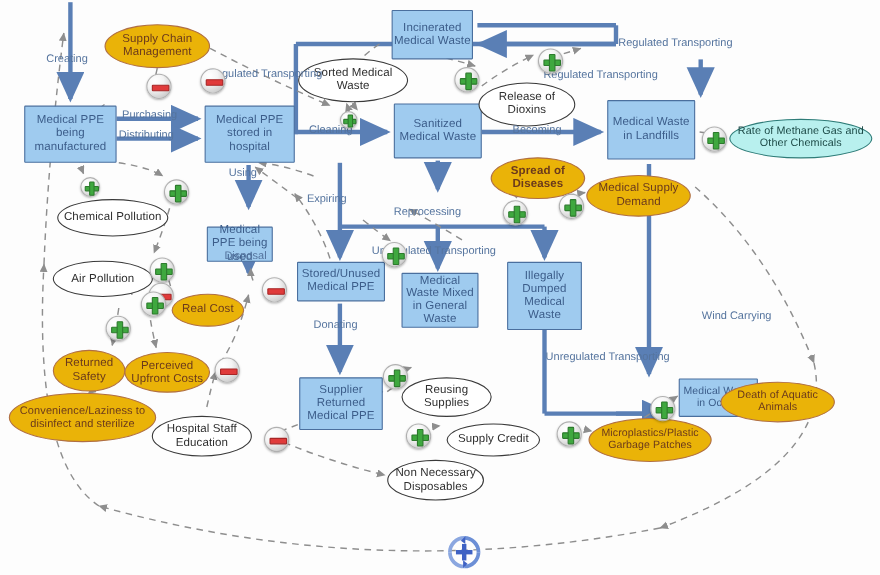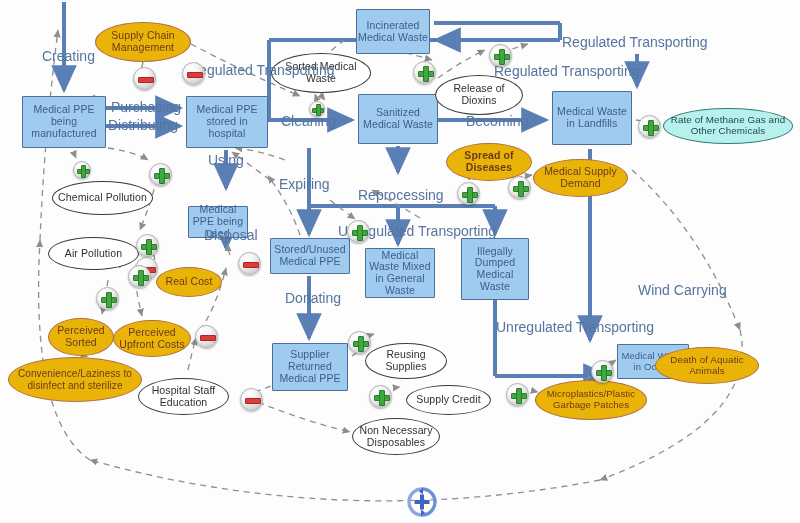--- a/index.html
+++ b/index.html
@@ -9,21 +9,21 @@
 
   .node{position:absolute;box-sizing:border-box;display:flex;align-items:center;justify-content:center;
         text-align:center;color:#3c5d8a;line-height:1.12;letter-spacing:.1px;}
   .box{background:#9fcbef;border:1.3px solid #4a6f9e;font-size:10.5px;border-radius:1px;
        box-shadow:0 0 0 0 rgba(0,0,0,0);}
   .ell{border-radius:50%;font-size:10.5px;}
   .ell-white{background:#ffffff;border:1.4px solid #3a3a3a;color:#2f2f2f;}
   .ell-orange{background:#eab308;border:1.3px solid #b06f44;color:#6b3a1c;}
   .ell-cyan{background:#b8f0ee;border:1.3px solid #2f7c78;color:#1d4a47;}
 
-  .lbl{position:absolute;color:#55749e;font-size:14px;white-space:nowrap;}
+  .lbl{position:absolute;color:#55749e;font-size:10px;white-space:nowrap;}
 
   .pm{position:absolute;width:21px;height:21px;border-radius:50%;
       background:radial-gradient(circle at 33% 28%, #ffffff 0%, #f4f4f4 38%, #d3d3d3 72%, #b6b6b6 100%);
       border:1px solid #b0b0b0;box-shadow:0 1px 2px rgba(0,0,0,.28);}
   .pm i{position:absolute;display:block;}
   .pm.plus i.h{left:3.5px;top:8.5px;width:14px;height:4px;background:#3fa83f;border:.6px solid #2d7a2d;border-radius:1px;}
   .pm.plus i.v{top:3.5px;left:8.5px;height:14px;width:4px;background:#3fa83f;border:.6px solid #2d7a2d;border-radius:1px;}
   .pm.minus i.h{left:3.5px;top:8.5px;width:14px;height:4px;background:#e03b3b;border:.6px solid #a72626;border-radius:1px;}
 
   .loopmark{position:absolute;width:34px;height:34px;}
@@ -134,21 +134,21 @@
   <div class="node ell ell-white" style="left:435px;top:75px;width:88px;height:40px;">Release of Dioxins</div>
   <div class="node ell ell-white" style="left:138px;top:378px;width:91px;height:37px;">Hospital Staff Education</div>
   <div class="node ell ell-white" style="left:365px;top:343px;width:82px;height:36px;">Reusing Supplies</div>
   <div class="node ell ell-white" style="left:406px;top:385px;width:85px;height:30px;">Supply Credit</div>
   <div class="node ell ell-white" style="left:352px;top:418px;width:88px;height:37px;">Non Necessary Disposables</div>
 
   <div class="node ell ell-orange" style="left:95px;top:22px;width:96px;height:40px;">Supply Chain Management</div>
   <div class="node ell ell-orange" style="left:446px;top:143px;width:86px;height:38px;font-weight:bold;">Spread of Diseases</div>
   <div class="node ell ell-orange" style="left:533px;top:159px;width:95px;height:38px;">Medical Supply Demand</div>
   <div class="node ell ell-orange" style="left:156px;top:267px;width:66px;height:30px;">Real Cost</div>
-  <div class="node ell ell-orange" style="left:48px;top:318px;width:66px;height:38px;">Perceived Sorted</div>
+  <div class="node ell ell-orange" style="left:48px;top:318px;width:66px;height:38px;">Returned Safety</div>
   <div class="node ell ell-orange" style="left:113px;top:320px;width:78px;height:37px;">Perceived Upfront Costs</div>
   <div class="node ell ell-orange" style="left:8px;top:357px;width:134px;height:45px;font-size:10px;">Convenience/Laziness to disinfect and sterilize</div>
   <div class="node ell ell-orange" style="left:535px;top:380px;width:112px;height:40px;font-size:9.6px;">Microplastics/Plastic Garbage Patches</div>
   <div class="node ell ell-orange" style="left:655px;top:347px;width:104px;height:37px;font-size:9.8px;">Death of Aquatic Animals</div>
 
   <div class="node ell ell-cyan" style="left:663px;top:108px;width:130px;height:36px;font-size:9.8px;">Rate of Methane Gas and Other Chemicals</div>
 
   <div class="lbl" style="left:42px;top:48px;">Creating</div>
   <div class="lbl" style="left:111px;top:99px;">Purchasing</div>
   <div class="lbl" style="left:108px;top:117px;text-align:center;">Distributing</div>

